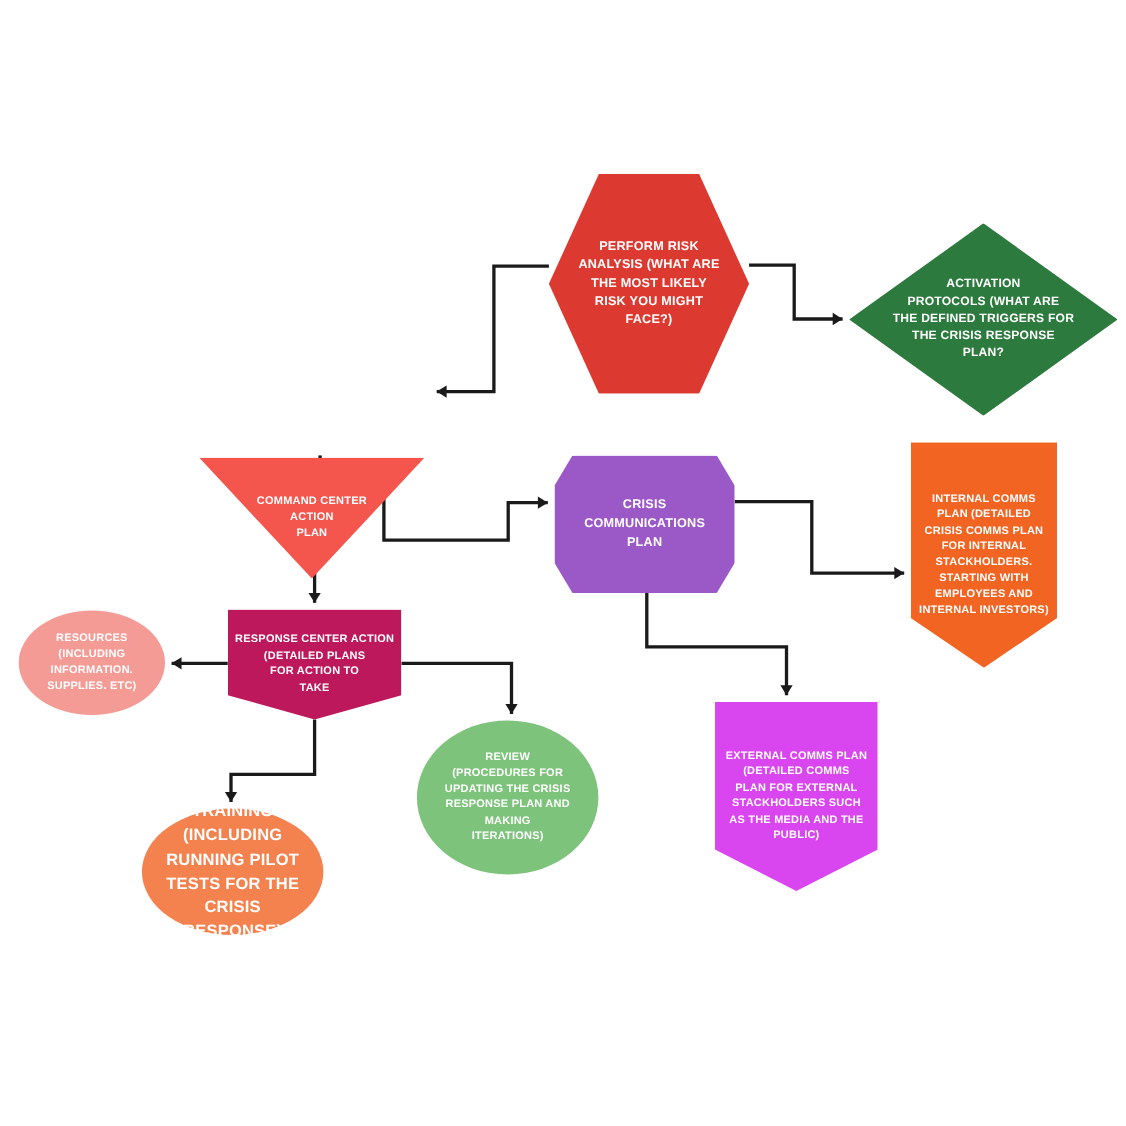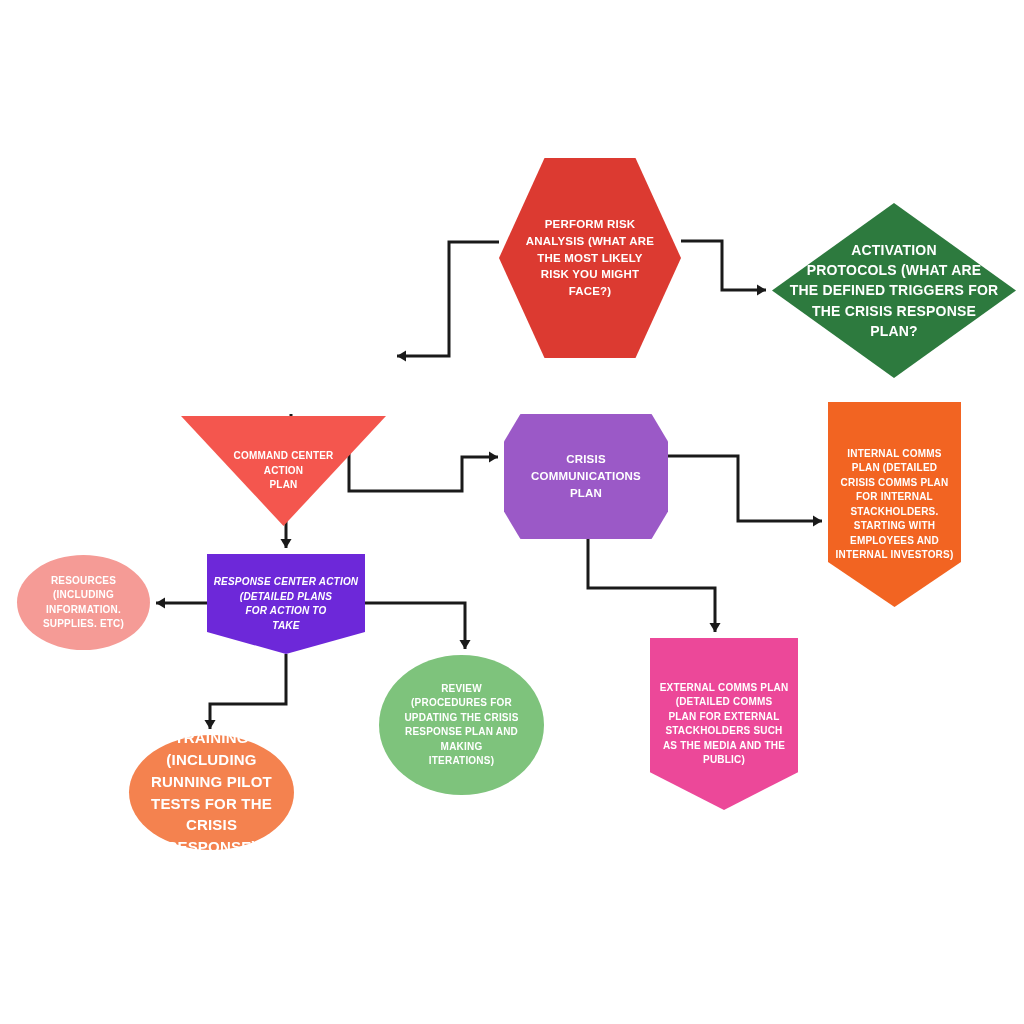--- a/index.html
+++ b/index.html
@@ -110,21 +110,21 @@
     </svg>
   <div id="nodes">
       <div class="node shape-hexagon" style="left: 499px; top: 158px; width: 182px; height: 200px; background: rgb(220, 58, 49);">
         <div class="label" style="font-size: 11.5px; max-width: 172px;">PERFORM RISK
 ANALYSIS (WHAT ARE
 THE MOST LIKELY
 RISK YOU MIGHT
 FACE?)</div>
       </div>
       <div class="node shape-diamond" style="left: 772px; top: 203px; width: 244px; height: 175px; background: rgb(45, 122, 62);">
-        <div class="label" style="font-size: 14px; max-width: 256.2px;">ACTIVATION
+        <div class="label" style="font-size: 11px; max-width: 256.2px;">ACTIVATION
 PROTOCOLS (WHAT ARE
 THE DEFINED TRIGGERS FOR
 THE CRISIS RESPONSE
 PLAN?</div>
       </div>
       <div class="node shape-diamond" style="left: 185px; top: 298px; width: 212px; height: 116px;">
         <div class="label" style="font-size: 10px; max-width: 222.6px;">CHAIN OF
 COMMAND
 (DEFINE KEY PERSON
 AND
@@ -143,21 +143,21 @@
       <div class="node shape-banner" style="left: 828px; top: 402px; width: 133px; height: 205px; background: rgb(242, 100, 34);">
         <div class="label" style="font-size: 10px; max-width: 155px;">INTERNAL COMMS
 PLAN (DETAILED
 CRISIS COMMS PLAN
 FOR INTERNAL
 STACKHOLDERS.
 STARTING WITH
 EMPLOYEES AND
 INTERNAL INVESTORS)</div>
       </div>
-      <div class="node shape-banner" style="left: 207px; top: 554px; width: 158px; height: 100px; background: #6d28d9; font-style: italic;">
+      <div class="node shape-banner" style="left: 207px; top: 554px; width: 158px; height: 100px; background: #be185d;">
         <div class="label" style="font-size: 10px; max-width: 148px;">RESPONSE CENTER ACTION
 (DETAILED PLANS
 FOR ACTION TO
 TAKE</div>
       </div>
       <div class="node shape-ellipse" style="left: 17px; top: 555px; width: 133px; height: 95px; background: rgb(245, 155, 150);">
         <div class="label" style="font-size: 10px; max-width: 123px;">RESOURCES
 (INCLUDING
 INFORMATION.
 SUPPLIES. ETC)</div>
@@ -171,21 +171,21 @@
 RESPONSE)</div>
       </div>
       <div class="node shape-ellipse" style="left: 379px; top: 655px; width: 165px; height: 140px; background: rgb(126, 195, 124);">
         <div class="label" style="font-size: 10px; max-width: 155px;">REVIEW
 (PROCEDURES FOR
 UPDATING THE CRISIS
 RESPONSE PLAN AND
 MAKING
 ITERATIONS)</div>
       </div>
-      <div class="node shape-banner" style="left: 650px; top: 638px; width: 148px; height: 172px; background: #ec4899;">
+      <div class="node shape-banner" style="left: 650px; top: 638px; width: 148px; height: 172px; background: #d946ef;">
         <div class="label" style="font-size: 10px; max-width: 138px;">EXTERNAL COMMS PLAN
 (DETAILED COMMS
 PLAN FOR EXTERNAL
 STACKHOLDERS SUCH
 AS THE MEDIA AND THE
 PUBLIC)</div>
       </div>
     </div>
 </div>
 

